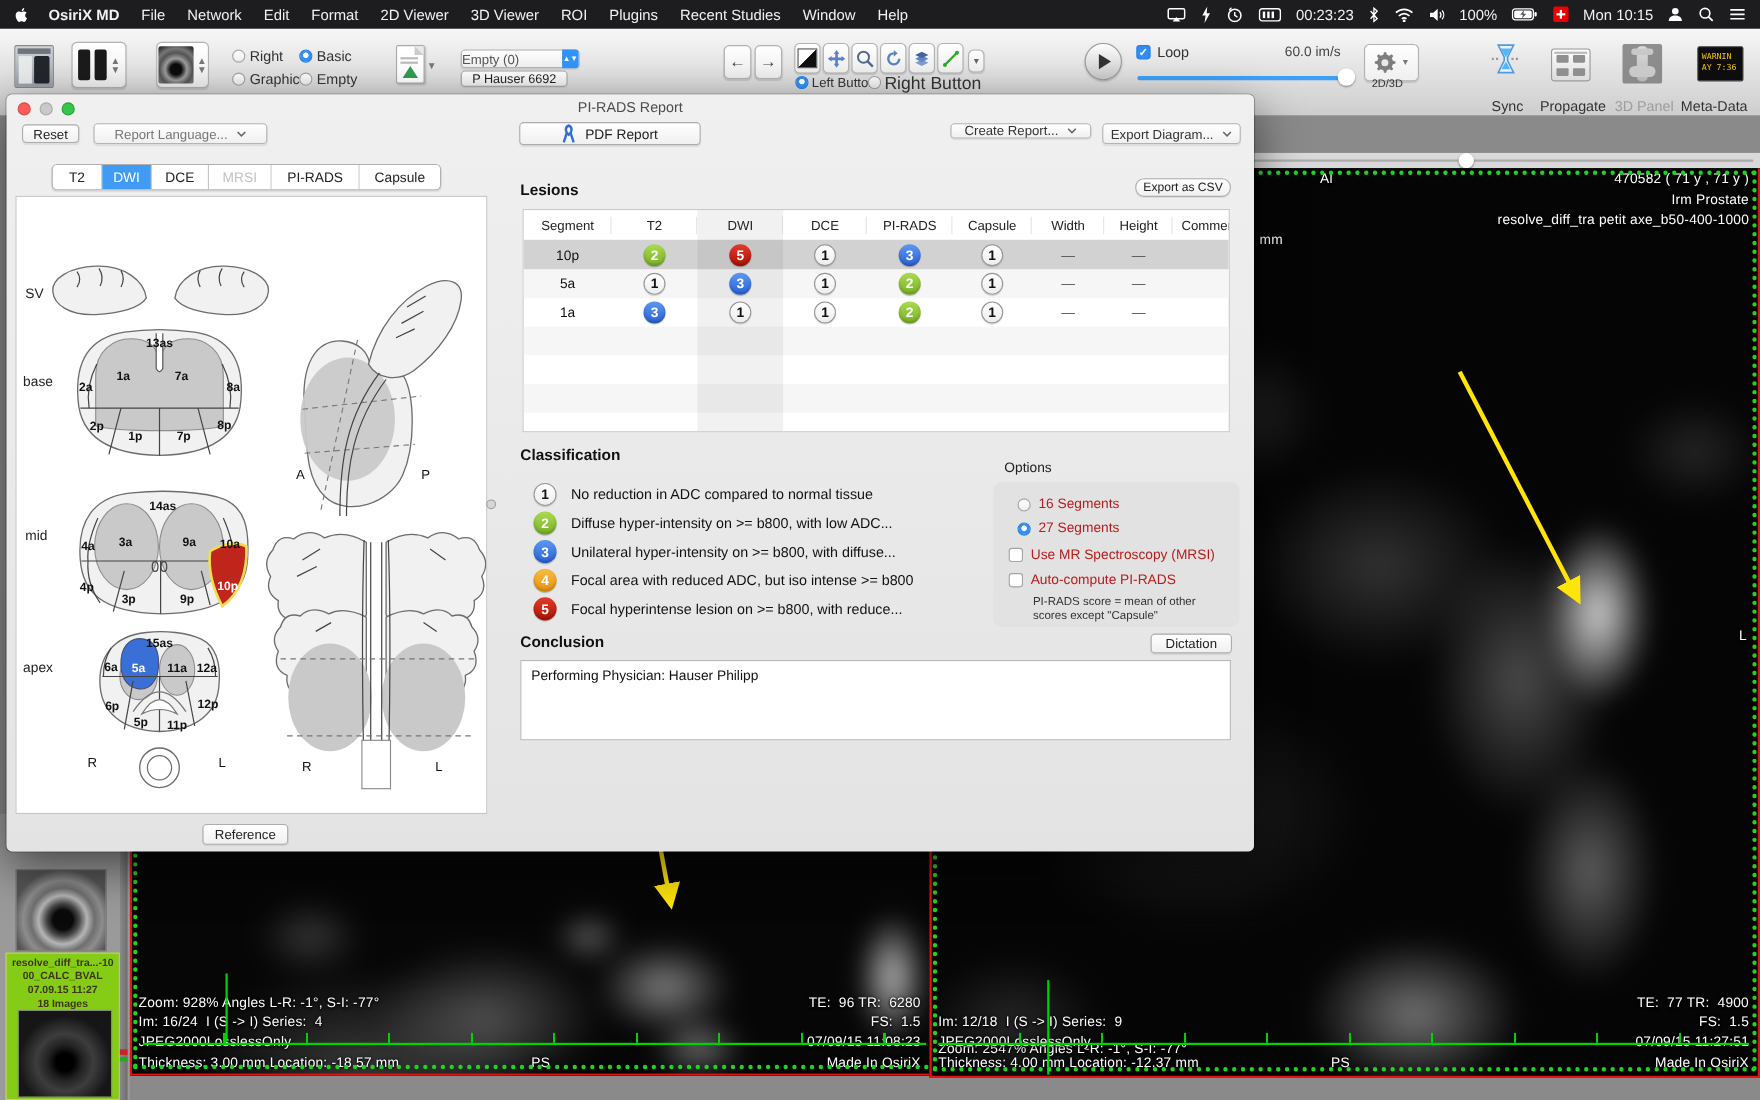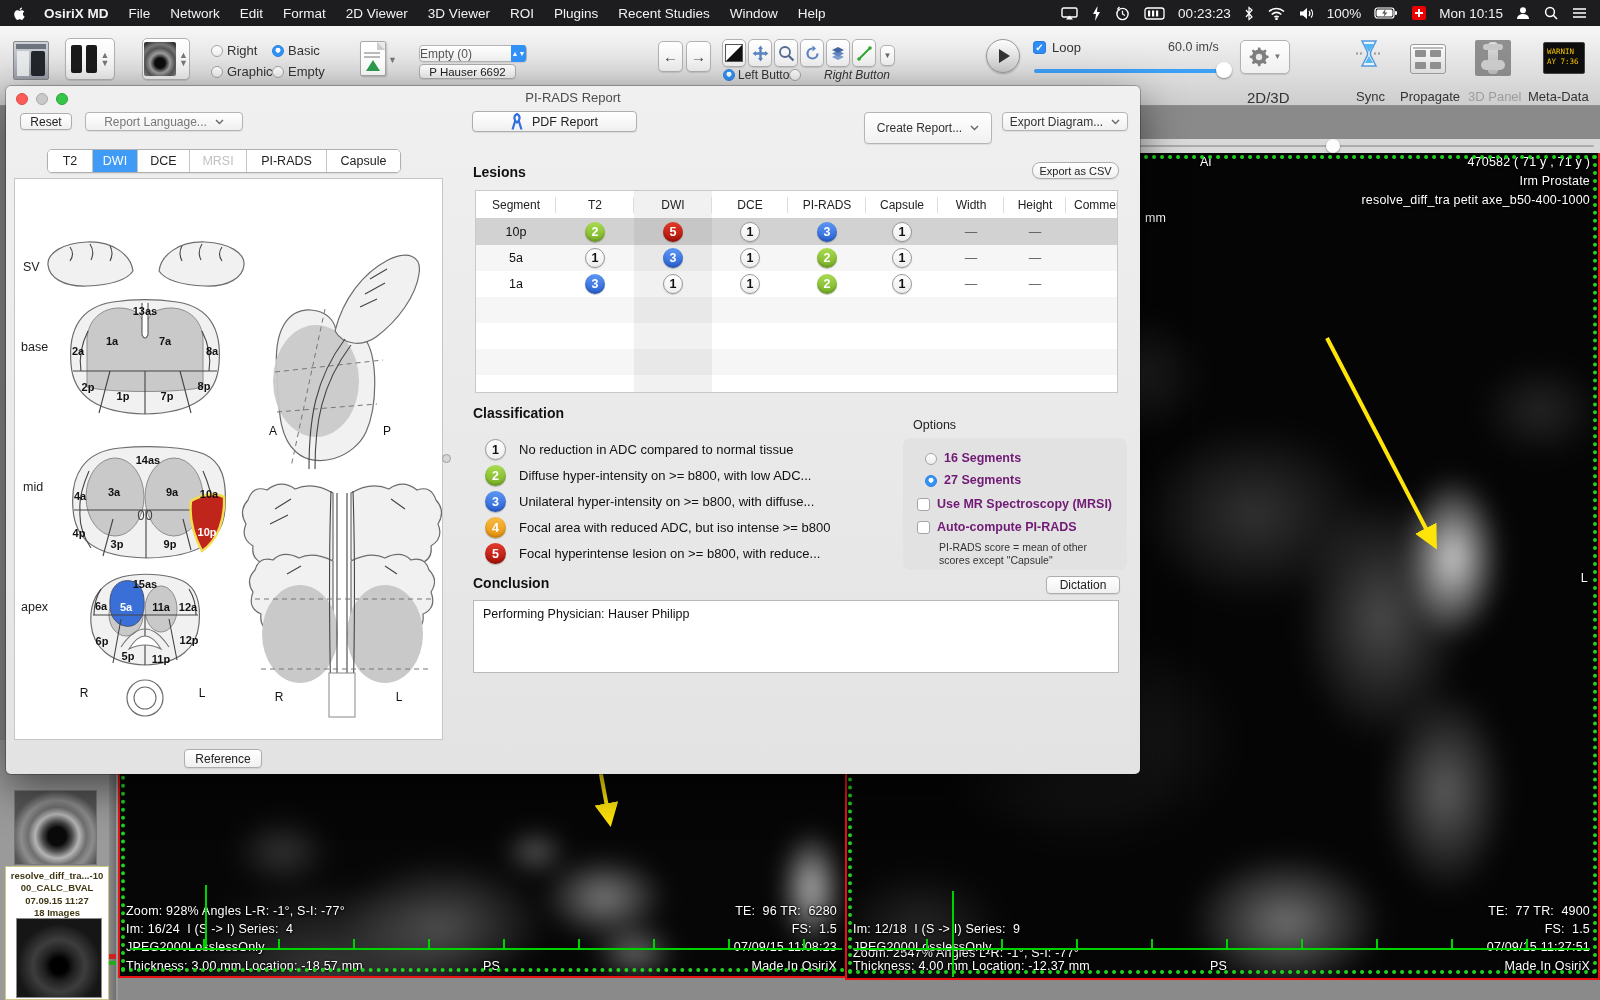--- a/index.html
+++ b/index.html
@@ -69,35 +69,35 @@
        font-size:12.5px;font-weight:bold;color:#fff;box-shadow:inset 0 -2px 3px rgba(0,0,0,.18),0 1px 1px rgba(0,0,0,.25);}
   .bdg.white{background:linear-gradient(#ffffff,#ededed);color:#111;border:1px solid #979797;box-shadow:0 1px 1px rgba(0,0,0,.15);box-sizing:border-box;}
   .bdg.green{background:linear-gradient(#aadb50,#79b226);}
   .bdg.blue{background:linear-gradient(#5d97f2,#2a63d6);}
   .bdg.red{background:linear-gradient(#e23b2b,#ad1206);}
   .bdg.orange{background:linear-gradient(#f8bb45,#e8940c);}
   .clsrow{position:absolute;display:flex;align-items:center;gap:13px;}
   .clsrow .bdg{width:21px;height:21px;}
   .clstxt{font-size:13px;color:#111;white-space:nowrap;}
   .optbox{background:#e2e2e2;border-radius:8px;}
-  .optlab{font-size:12.5px;color:#701a75;white-space:nowrap;font-weight:bold;}
+  .optlab{font-size:12.5px;color:#b91c1c;white-space:nowrap;}
   .optnote{font-size:10.5px;color:#333;line-height:1.25;}
   
   .blackv{background:#060606;overflow:hidden;}
   .mriblob{position:absolute;inset:-20px;filter:blur(11px);}
   .ov{position:absolute;color:#fff;font-size:12.5px;white-space:pre;
       text-shadow:0 0 3px #000,0 1px 2px #000;letter-spacing:.2px;}
   .gdash{position:absolute;border:0 dotted #1fd41f;pointer-events:none;}
   .redl{position:absolute;background:#e81010;pointer-events:none;}
   .gruler{position:absolute;height:9px;border-bottom:2px solid #00d200;
           background:repeating-linear-gradient(90deg,transparent 0 73px,#00d200 73px 75px);pointer-events:none;}
   .gvert{position:absolute;width:2px;background:#00d200;pointer-events:none;}
   
   .sidebar{left:0;top:740px;width:118px;height:260px;background:#9a9a9a;z-index:2;}
-  .scard{background:#ffffff;border:1px solid #cfc684;box-sizing:border-box;text-align:center;
+  .scard{background:#84cc16;border:1px solid #cfc684;box-sizing:border-box;text-align:center;
          font-size:9.5px;font-weight:bold;color:#3f3613;line-height:1.3;padding-top:3px;}
   
   .dlab{font-size:11px;font-weight:bold;fill:#111;text-anchor:middle;font-family:"Liberation Sans",sans-serif;}
   .dlab.w{fill:#fff;}
   .drow{font-size:12.5px;fill:#222;text-anchor:start;font-family:"Liberation Sans",sans-serif;}
   .oline{fill:#f1f1f1;stroke:#6c6c6c;stroke-width:1.2;}
   .gfill{fill:#c9c9c9;stroke:#8d8d8d;stroke-width:1;}
   .thin{fill:none;stroke:#444;stroke-width:1.1;}
   .dash{fill:none;stroke:#777;stroke-width:1;stroke-dasharray:5 4;}
 </style>
@@ -282,39 +282,39 @@
           <path d="M3 14 L14 3" stroke="#2fa82f" stroke-width="2"></path>
           <circle cx="3" cy="14" r="1.8" fill="#2fa82f"></circle>
           <circle cx="14" cy="3" r="1.8" fill="#2fa82f"></circle>
         </svg>
     </div>
     <div class="a tbtn" style="left:880px;top:19px;width:15px;height:21px;font-size:8px;color:#666;">▼</div>
 
     <div class="a rad on" style="left:723px;top:43px;"></div>
     <div class="a tlabel small" style="left:738px;top:42px;font-size:12px;">Left Button</div>
     <div class="a rad" style="left:789px;top:43px;"></div>
-    <div class="a tlabel small" style="left:824px;top:42px;font-size:12px;font-style:italic;">Right Button</div>
+    <div class="a tlabel small" style="left:804px;top:42px;font-size:16px;">Right Button</div>
 
     <div class="a" style="left:986px;top:13px;width:32px;height:32px;border-radius:50%;background:linear-gradient(#fdfdfd,#c9c9c9);border:1px solid #999;box-shadow:0 1px 2px rgba(0,0,0,.25);display:flex;align-items:center;justify-content:center;">
       <div style="width:0;height:0;border-left:11px solid #333;border-top:7px solid transparent;border-bottom:7px solid transparent;margin-left:3px;"></div>
     </div>
     <div class="a cb on" style="left:1033px;top:15px;">✓</div>
     <div class="a tlabel" style="left:1052px;top:14px;">Loop</div>
     <div class="a tlabel" style="left:1168px;top:14px;font-size:12.5px;color:#444;">60.0 im/s</div>
     <div class="a" style="left:1034px;top:43px;width:190px;height:4px;border-radius:2px;background:#3da0f6;"></div>
     <div class="a" style="left:1216px;top:36px;width:16px;height:16px;border-radius:50%;background:#fff;box-shadow:0 1px 2px rgba(0,0,0,.4);"></div>
 
     <div class="a tbtn" style="left:1240px;top:14px;width:50px;height:34px;gap:5px;">
       <svg width="20" height="20" viewBox="0 0 20 20">
           <path fill="#7e7e7e" d="M10 1 L12 1 L12.6 3.4 A7 7 0 0 1 14.9 4.3 L17 3 L18.4 4.4 L17.1 6.5 A7 7 0 0 1 18 8.8 L20.4 9.4 L20.4 11.4 L18 12 A7 7 0 0 1 17.1 14.3 L18.4 16.4 L17 17.8 L14.9 16.5 A7 7 0 0 1 12.6 17.4 L12 19.8 L10 19.8 L9.4 17.4 A7 7 0 0 1 7.1 16.5 L5 17.8 L3.6 16.4 L4.9 14.3 A7 7 0 0 1 4 12 L1.6 11.4 L1.6 9.4 L4 8.8 A7 7 0 0 1 4.9 6.5 L3.6 4.4 L5 3 L7.1 4.3 A7 7 0 0 1 9.4 3.4 Z" transform="translate(-0.8,-0.6)"></path>
           <circle cx="10" cy="10" r="3.2" fill="#e9e9e9"></circle>
         </svg>
       <span class="chev" style="font-size:8px;">▼</span>
     </div>
-    <div class="a tlabel" style="left:1247px;top:63px;font-size:15px;">2D/3D</div>
+    <div class="a tlabel" style="left:1247px;top:45px;font-size:10px;">2D/3D</div>
 
     <div class="a" style="left:1356px;top:13px;width:26px;height:36px;">
       <svg width="26" height="36" viewBox="0 0 26 36">
           <path d="M6 2 H20 L14.5 13 V16 L20 27 H6 L11.5 16 V13 Z" fill="#eaf4ff" stroke="#5599dd" stroke-width="1.5"></path>
           <path d="M8 5 H18 L13 13 Z" fill="#53b6f5"></path>
           <path d="M9 24 H17 L13 17 Z" fill="#53b6f5"></path>
           <path d="M0 14.5 H8 M18 14.5 H26" stroke="#999" stroke-width="2" stroke-dasharray="2 2"></path>
         </svg>
     </div>
     <div class="a iconlab" style="left:1356px;top:63px;">Sync</div>
@@ -463,21 +463,21 @@
           <path d="M1 1 L4.5 4.5 L8 1" stroke="#666" stroke-width="1.4" fill="none"></path>
         </svg>
     </div>
     <div class="a btn" style="left:466px;top:25px;width:165px;height:21px;gap:9px;font-size:12.5px;">
       <svg width="12" height="18" viewBox="0 0 12 18">
           <path d="M6 1 C2.5 3 2.5 6.5 6 9.5 C9.5 6.5 9.5 3 6 1 Z" fill="none" stroke="#2f6fe0" stroke-width="2.2"></path>
           <path d="M4.2 8 L1.5 16.5 M7.8 8 L10.5 16.5" stroke="#2f6fe0" stroke-width="2.2" fill="none"></path>
         </svg>
       <span>PDF Report</span>
     </div>
-    <div class="a pop" style="left:858px;top:26px;width:128px;height:32px;">
+    <div class="a pop" style="left:858px;top:26px;width:128px;height:14px;">
       <span>Create Report...</span>
       <svg width="9" height="6">
           <path d="M1 1 L4.5 4.5 L8 1" stroke="#666" stroke-width="1.4" fill="none"></path>
         </svg>
     </div>
     <div class="a pop" style="left:996px;top:26px;width:126px;height:19px;">
       <span>Export Diagram...</span>
       <svg width="9" height="6">
           <path d="M1 1 L4.5 4.5 L8 1" stroke="#666" stroke-width="1.4" fill="none"></path>
         </svg>

